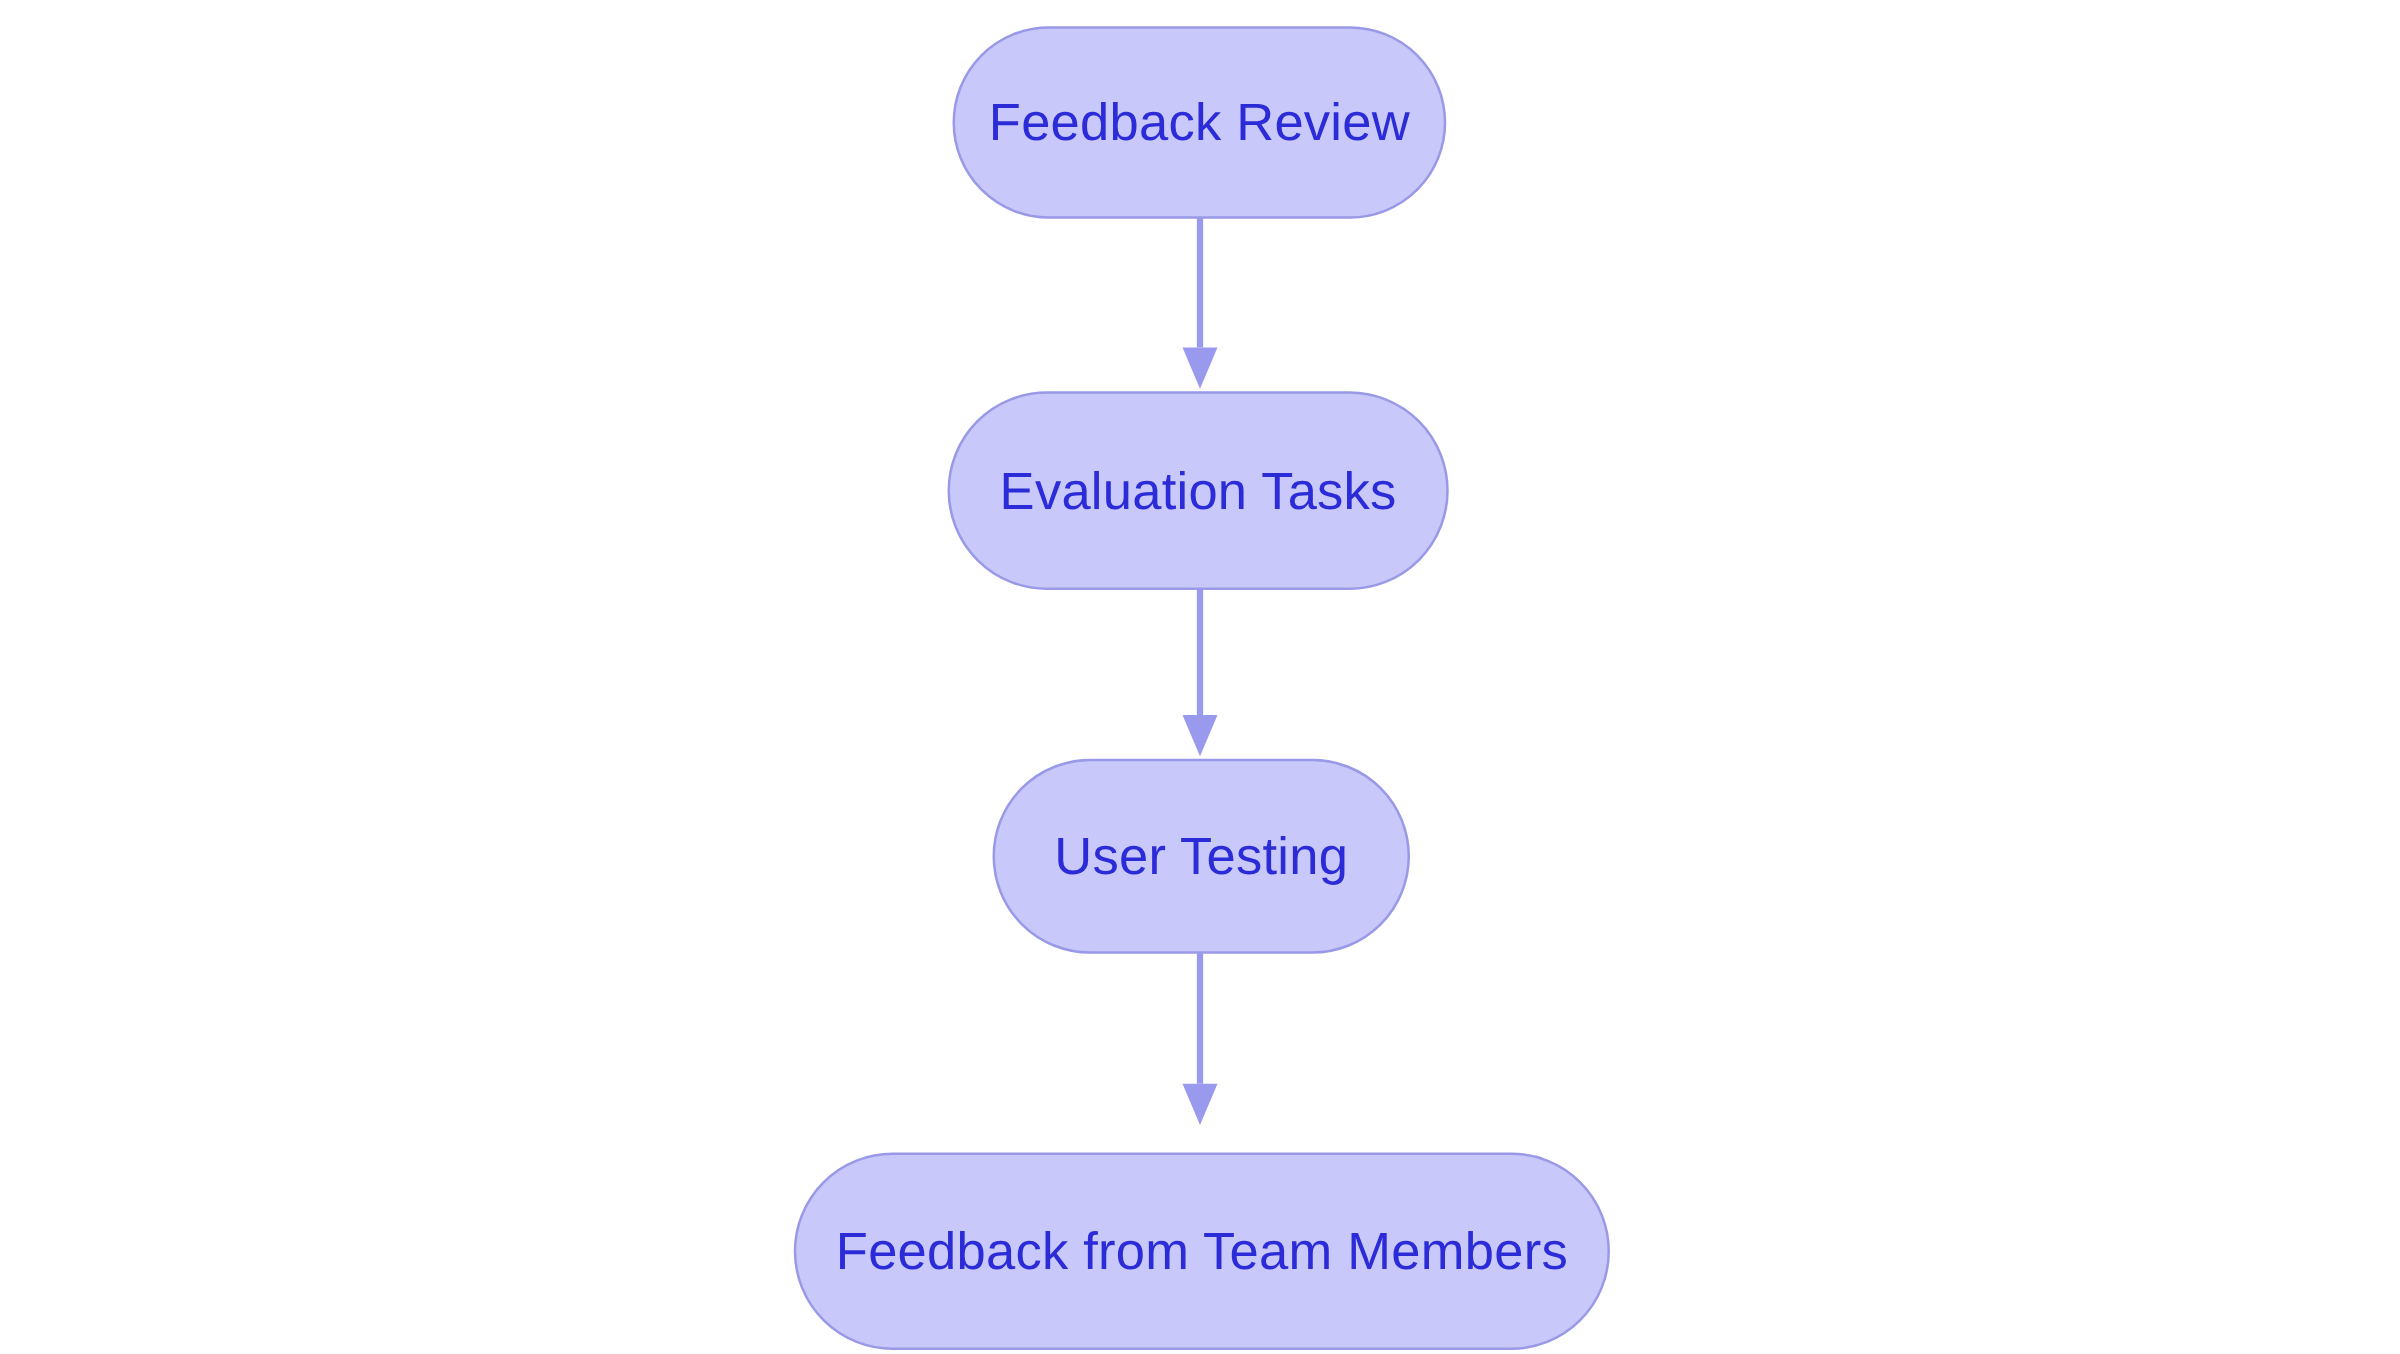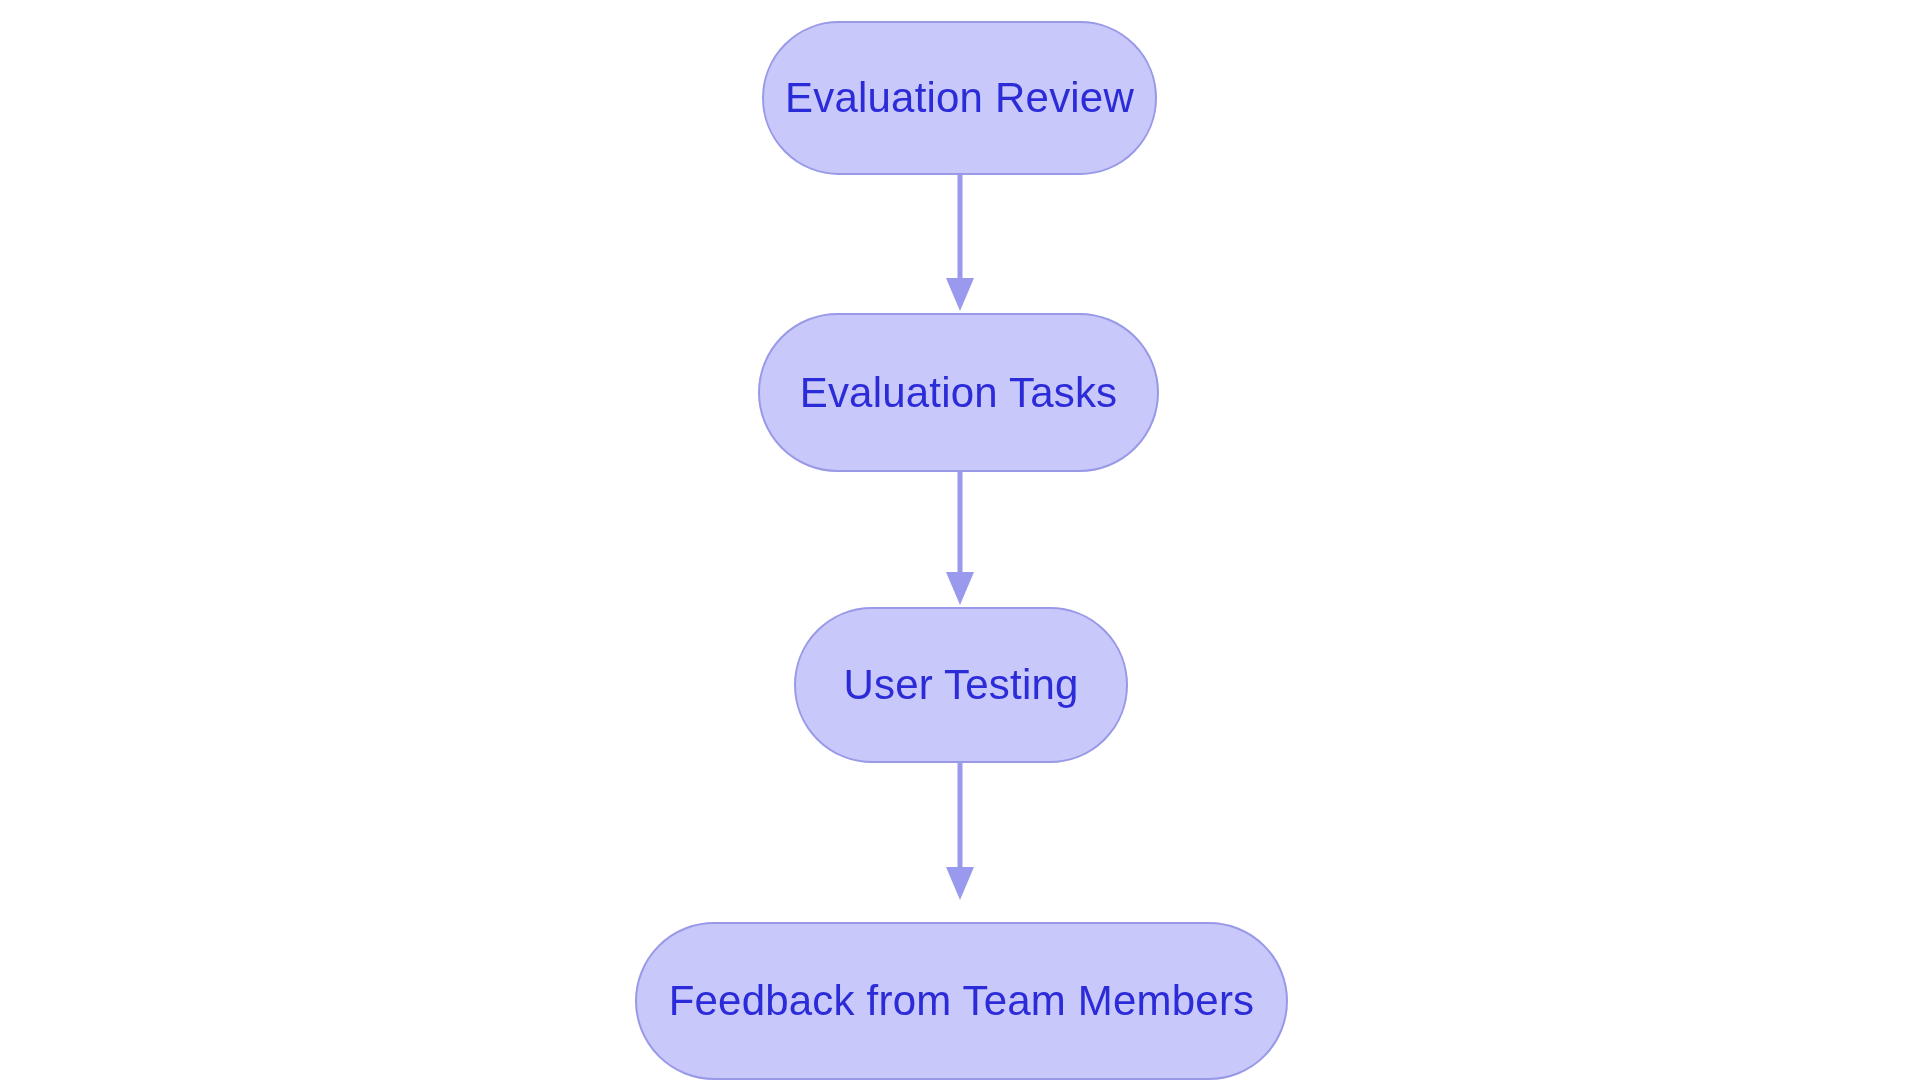--- a/index.html
+++ b/index.html
@@ -67,21 +67,21 @@
     <path class="edge-line" d="M30 0 L30 105"></path>
     <polygon class="edge-head" points="16,105 44,105 30,138"></polygon>
   </svg>
 
   <svg class="flow-edge" style="left:930px; top:758px; width:60px; height:147px;" viewBox="0 0 60 147">
     <path class="edge-line" d="M30 0 L30 109"></path>
     <polygon class="edge-head" points="16,109 44,109 30,142"></polygon>
   </svg>
 
   <div class="flow-node" style="left:762px; top:21px; width:395px; height:154px;">
-    <span class="node-label">Evaluation Review</span>
+    <span class="node-label">Feedback Review</span>
   </div>
 
   <div class="flow-node" style="left:794px; top:607px; width:334px; height:156px;">
     <span class="node-label">User Testing</span>
   </div>
 
   <div class="flow-node" style="left:758px; top:313px; width:401px; height:159px;">
     <span class="node-label">Evaluation Tasks</span>
   </div>
 

